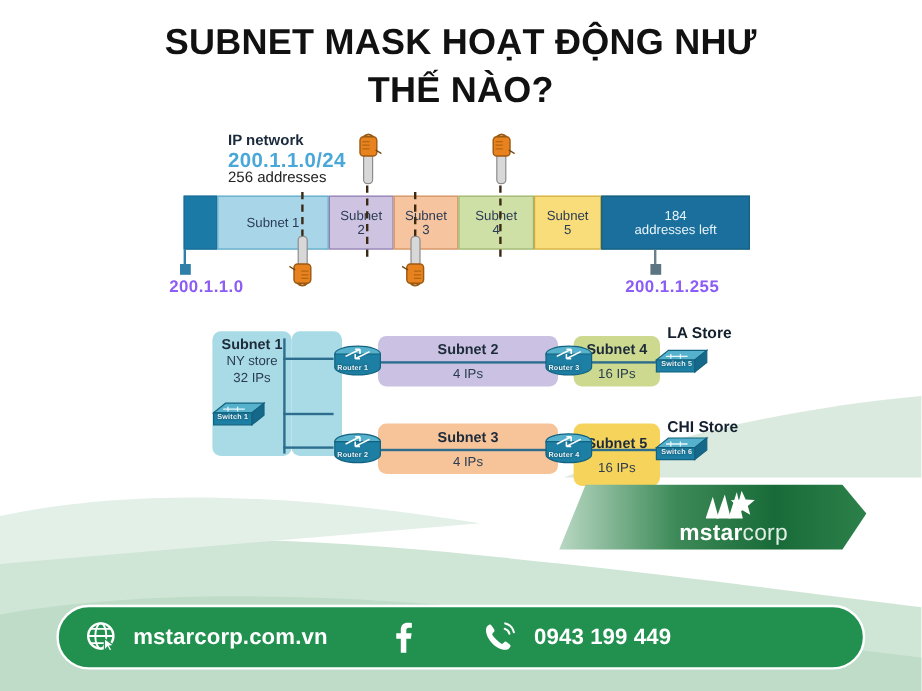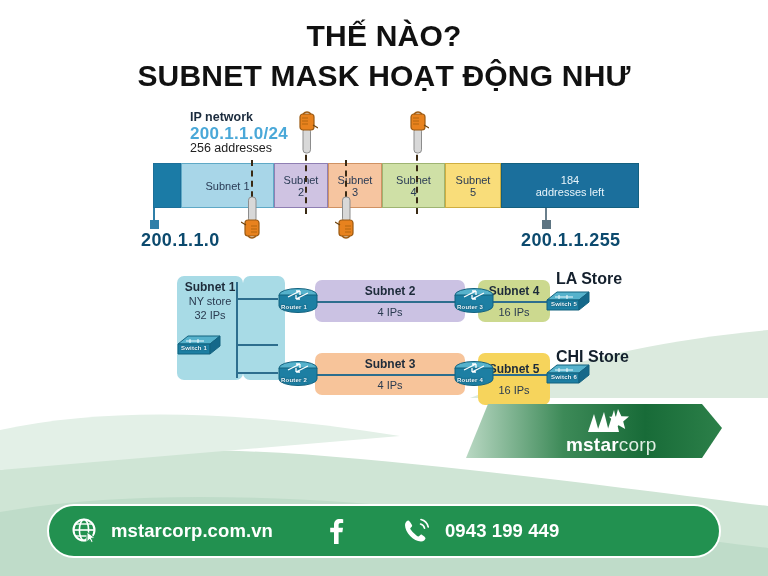--- a/index.html
+++ b/index.html
@@ -39,42 +39,42 @@
 
   .ipnet{
     position:absolute;left:190px;top:110px;z-index:6;
     font-size:12.5px;line-height:15.5px;color:#222;
   }
   .ipnet .b{font-weight:bold;font-size:12.5px;color:#1b2b3d;}
   .ipnet .blue{font-weight:bold;font-size:17px;color:#4aa8d8;letter-spacing:.3px;}
   .ipnet .sub{font-size:12.5px;color:#222;}
 
   .endlabel{
-    position:absolute;z-index:6;font-weight:bold;font-size:18px;
-    color:#0c4a6e;letter-spacing:.4px;
+    position:absolute;z-index:6;font-weight:bold;font-size:14px;
+    color:#8b5cf6;letter-spacing:.4px;
   }
 
   
   .cutline{position:absolute;width:0;border-left:2px dashed #3a2a14;z-index:5;}
 
   
   .saw{position:absolute;z-index:7;width:22px;height:44px;}
   .saw.down{transform:rotate(180deg);}
 
   
   .lower{position:absolute;left:0;top:0;width:768px;height:576px;}
   .nbox{
     position:absolute;box-sizing:border-box;border-radius:7px;
     display:flex;flex-direction:column;
     justify-content:center;text-align:center;
   }
   .nbox .t{font-weight:bold;font-size:12px;color:#1d2b3a;}
   .nbox .s{font-size:11px;color:#2a3b50;line-height:14px;}
   .storelbl{
-    position:absolute;font-weight:bold;font-size:16px;color:#14202d;z-index:8;
+    position:absolute;font-weight:bold;font-size:13px;color:#14202d;z-index:8;
   }
   .wire{position:absolute;background:#2d6e8e;z-index:5;}
 
   .dev{position:absolute;z-index:9;}
   .devlbl{
     position:absolute;z-index:10;font-size:6px;color:#eaf6fb;
     font-weight:bold;letter-spacing:.2px;white-space:nowrap;
     text-shadow:0 0 2px rgba(10,50,70,.9);
   }
 
@@ -108,22 +108,22 @@
   <svg class="bg-svg" viewBox="0 0 768 576">
     <rect x="0" y="0" width="768" height="576" fill="#ffffff"></rect>
     <path d="M0,470 C140,436 300,452 470,470 C600,484 700,498 768,506 L768,576 L0,576 Z" fill="#cfe5d5"></path>
     <path d="M0,512 C150,486 330,498 500,516 C620,528 700,540 768,548 L768,576 L0,576 Z" fill="#bfdcc9"></path>
     <path d="M768,330 C660,340 560,362 470,398 L768,398 Z" fill="#dbeade"></path>
     <path d="M0,430 C120,404 260,414 400,436 L0,470 Z" fill="#e3f0e7"></path>
   </svg>
 </div>
 
 <div class="title">
+  <span class="line">SUBNET MASK HOẠT ĐỘNG NHƯ</span>
   <span class="line">THẾ NÀO?</span>
-  <span class="line">SUBNET MASK HOẠT ĐỘNG NHƯ</span>
 </div>
 
 <div class="illus">
 
   <div class="ipnet">
     <div class="b">IP network</div>
     <div class="blue">200.1.1.0/24</div>
     <div class="sub">256 addresses</div>
   </div>
 
@@ -151,21 +151,21 @@
           <span>Subnet</span>
           <span>4</span>
         </div>
       </div>
       <div class="seg" style="left: 292px; width: 56px; background: rgb(249, 221, 122); border: 1px solid rgb(207, 174, 64);">
         <div>
           <span>Subnet</span>
           <span>5</span>
         </div>
       </div>
-      <div class="seg" style="left: 348px; width: 138px; background: rgb(27, 111, 156); color: rgb(232, 244, 250); border: 1px solid rgb(20, 96, 127);">
+      <div class="seg" style="left: 348px; width: 124px; background: rgb(27, 111, 156); color: rgb(232, 244, 250); border: 1px solid rgb(20, 96, 127);">
         <div>
           <span>184</span>
           <span>addresses left</span>
         </div>
       </div>
     </div>
 
   <svg style="position:absolute;left:140px;top:200px;width:420px;height:40px;z-index:5;">
     <line x1="14" y1="8" x2="14" y2="22" stroke="#2f7fa8" stroke-width="2"></line>
     <rect x="10" y="20" width="9" height="9" fill="#2f7fa8"></rect>

